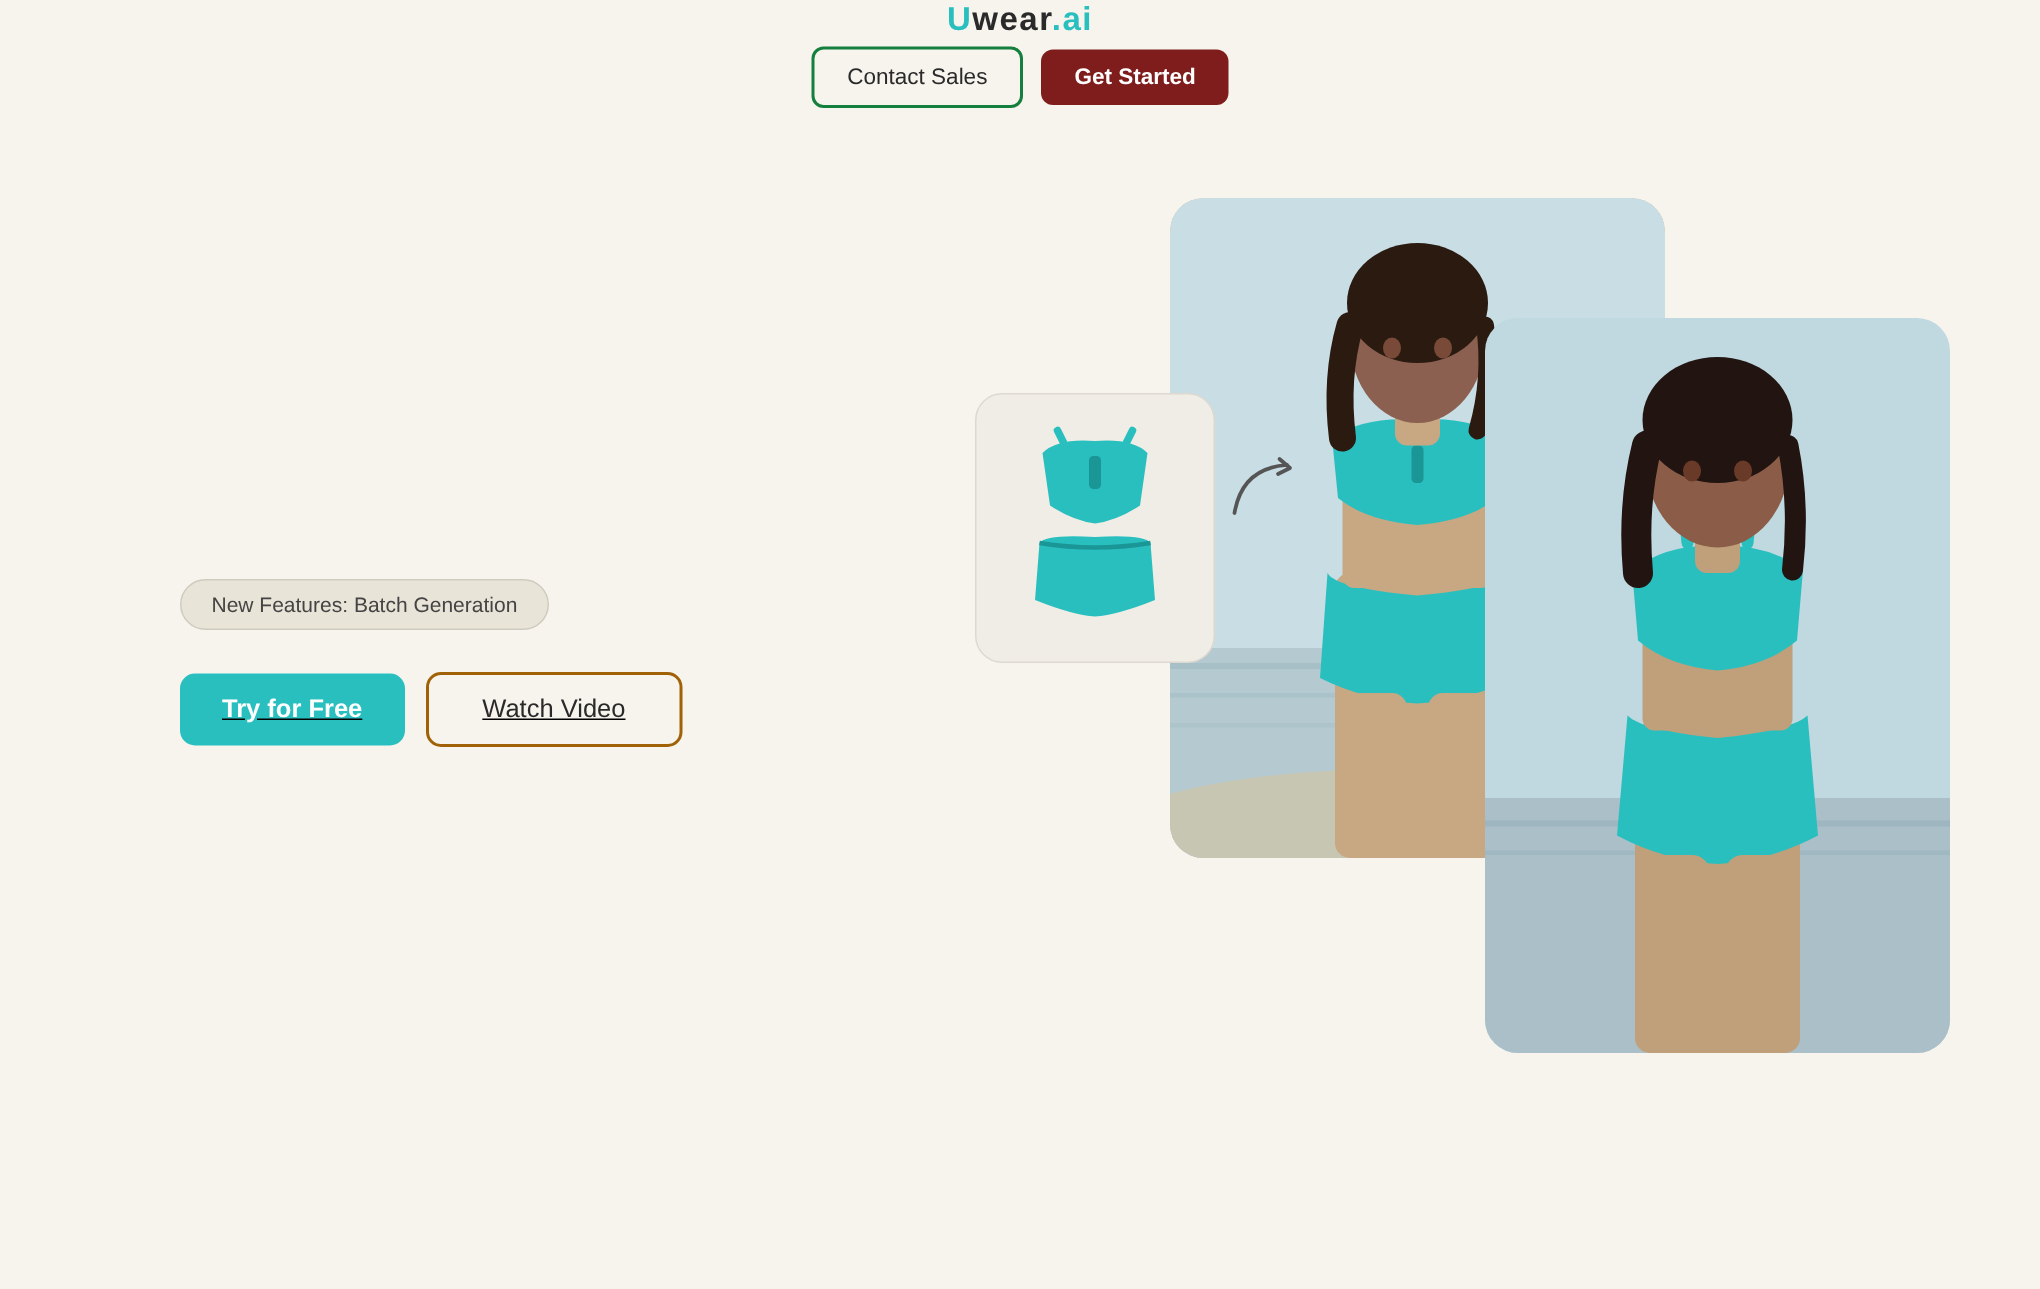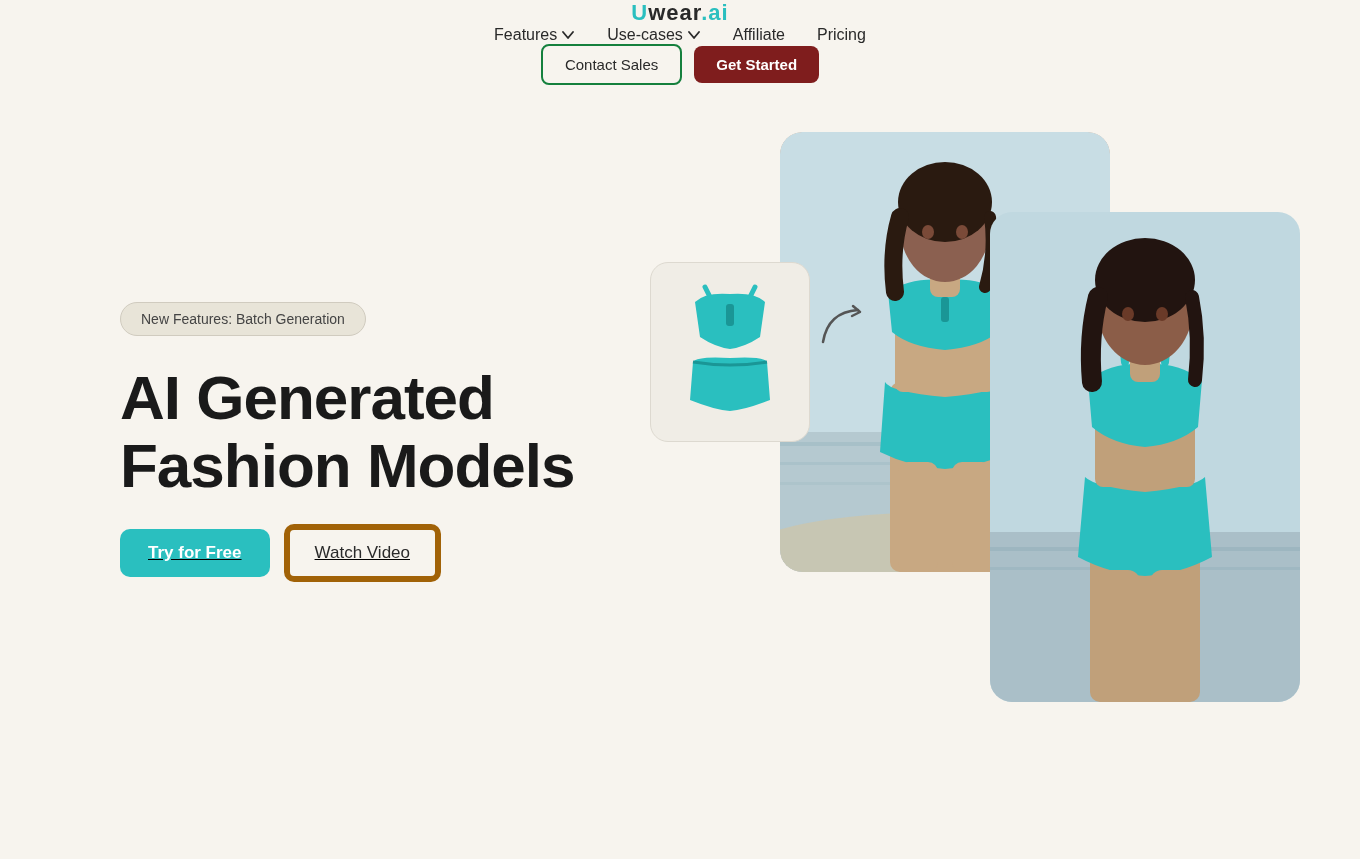--- a/index.html
+++ b/index.html
@@ -141,24 +141,24 @@
       background: #2abfbf;
       color: #fff;
       border: none;
       border-radius: 10px;
       font-size: 17px;
       font-weight: 600;
       cursor: pointer;
     }
 
     .btn-watch-video {
-      padding: 13px 25px;
+      padding: 13px 36px;
       background: transparent;
       color: #2a2a2a;
-      border: 6px solid #a16207;
+      border: 2px solid #a16207;
       border-radius: 10px;
       font-size: 17px;
       font-weight: 500;
       cursor: pointer;
     }
 
     
     .hero-right {
       position: absolute;
       right: 60px;
@@ -270,60 +270,32 @@
 
   </style>
 </head>
 <body>
 
 <nav>
   <div class="logo">
     <span class="logo-u">U</span><span class="logo-wear">wear</span><span class="logo-dot">.</span><span class="logo-ai">ai</span>
   </div>
 
-  <div class="nav-center">
-    <div class="nav-item">
-      <span>Features</span>
-      <span class="chevron">
-        <svg width="12" height="8" viewBox="0 0 12 8" fill="none">
-          <path d="M1 1L6 7L11 1" stroke="#2a2a2a" stroke-width="1.8" stroke-linecap="round" stroke-linejoin="round"></path>
-        </svg>
-      </span>
-    </div>
-    <div class="nav-item">
-      <span>Use-cases</span>
-      <span class="chevron">
-        <svg width="12" height="8" viewBox="0 0 12 8" fill="none">
-          <path d="M1 1L6 7L11 1" stroke="#2a2a2a" stroke-width="1.8" stroke-linecap="round" stroke-linejoin="round"></path>
-        </svg>
-      </span>
-    </div>
-    <div class="nav-item">
-      <span>Affiliate</span>
-    </div>
-    <div class="nav-item">
-      <span>Pricing</span>
-    </div>
-  </div>
 
   <div class="nav-right">
     <button class="btn-contact">Contact Sales</button>
     <button class="btn-get-started">Get Started</button>
   </div>
 </nav>
 
 <section class="hero">
   <div class="hero-left">
     <div class="new-features-badge">
       <span>New Features: Batch Generation</span>
     </div>
-    <h1 class="hero-title">
-      <span>AI Generated</span><br>
-      <span>Fashion Models</span>
-    </h1>
     <div class="hero-buttons">
       <button class="btn-try-free">Try for Free</button>
       <button class="btn-watch-video">Watch Video</button>
     </div>
   </div>
 
   <div class="hero-right">
 
     <div class="model-left">
       <svg viewBox="0 0 330 440" xmlns="http://www.w3.org/2000/svg" class="model-bg" style="position:absolute;top:0;left:0;width:100%;height:100%;">

